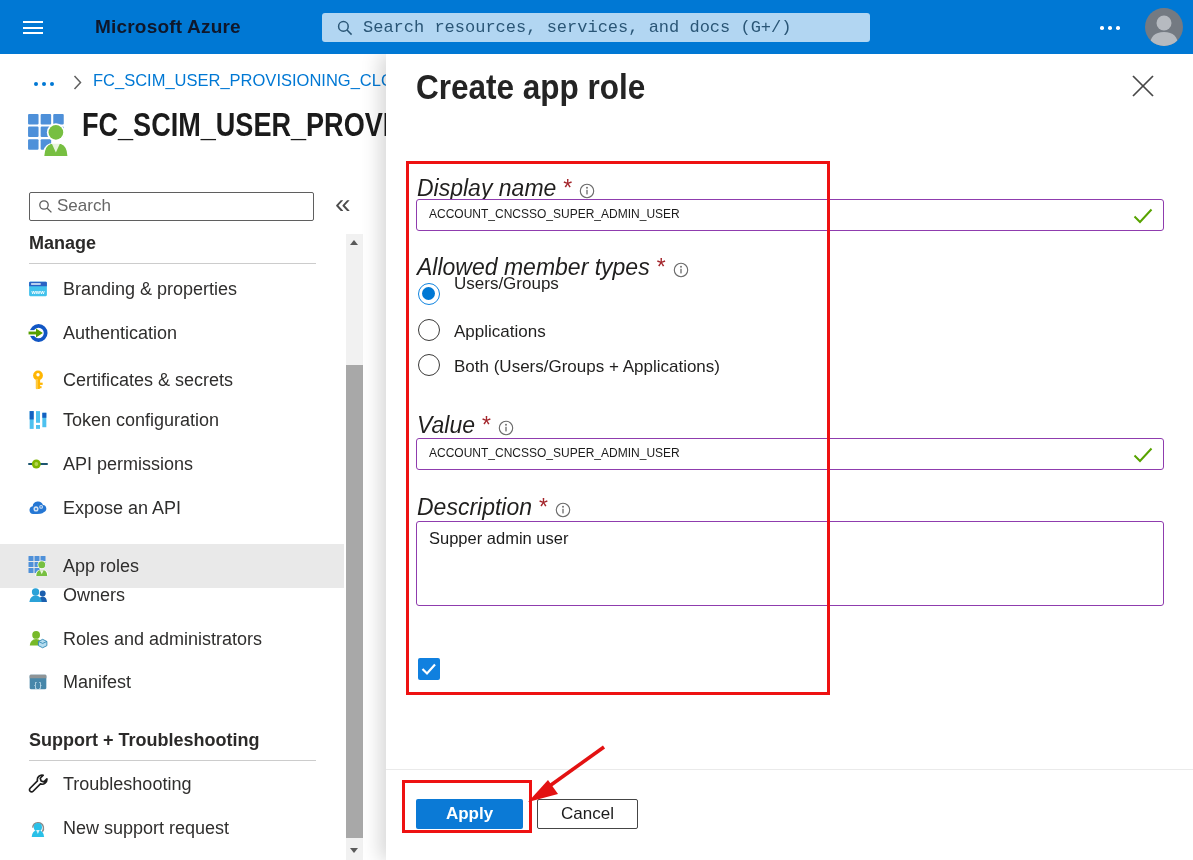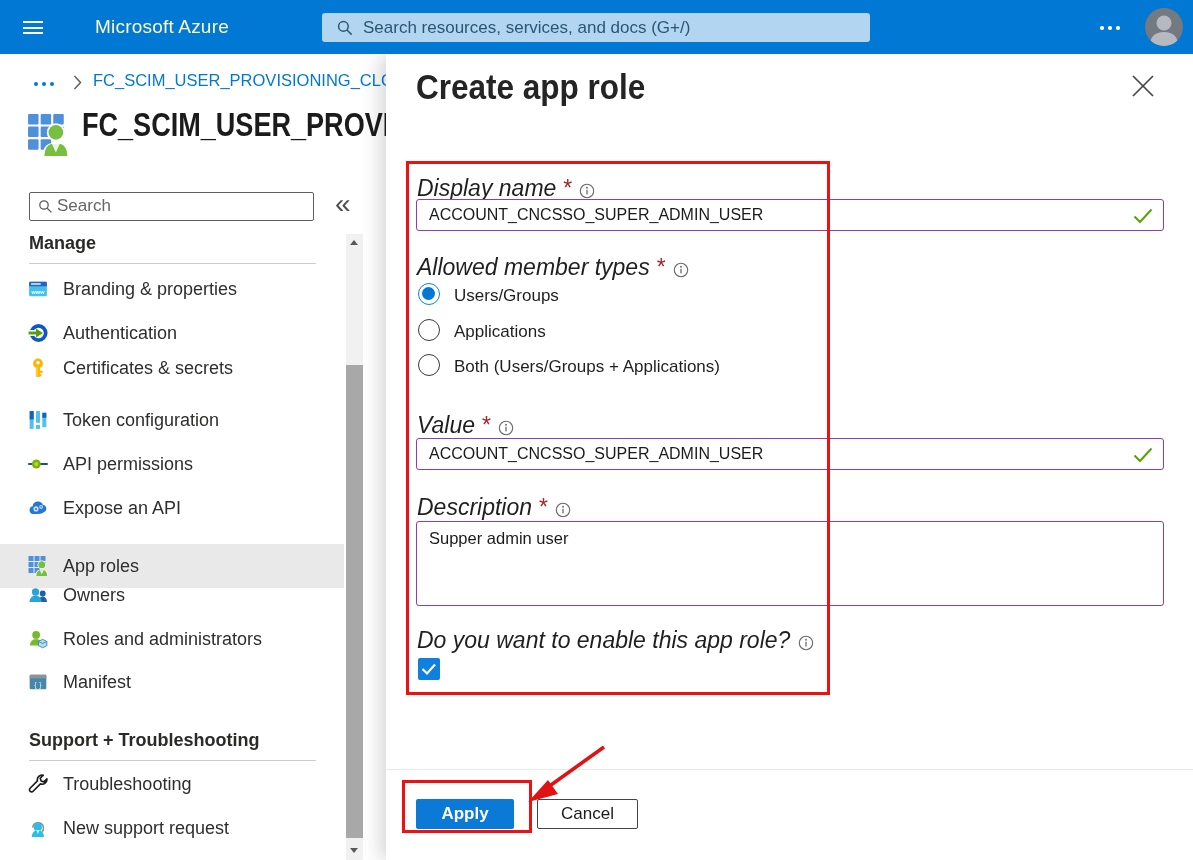--- a/index.html
+++ b/index.html
@@ -2,26 +2,26 @@
 <html><head>
 <meta charset="utf-8">
 <style>
   * { margin:0; padding:0; box-sizing:border-box; }
   html,body { width:1193px; height:860px; overflow:hidden; background:#fff;
     font-family:"Liberation Sans", sans-serif; }
   .abs { position:absolute; }
   
   #topbar { position:absolute; left:0; top:0; width:1193px; height:54px; background:#0078d4; z-index:50; }
   #topbar .bar { position:absolute; left:23px; width:20px; height:2.2px; background:#fff; }
-  #brand { position:absolute; left:95px; top:0; height:54px; line-height:54px; color:#fef9c3;
-    font-size:19px; font-weight:400; letter-spacing:0.2px; }
+  #brand { position:absolute; left:95px; top:0; height:54px; line-height:54px; color:#0f172a;
+    font-size:19px; font-weight:700; letter-spacing:0.2px; }
   #pill { position:absolute; left:322px; top:13px; width:548px; height:29px; background:#b2d6f2;
     border-radius:3px; color:#2a5676; font-size:17px; line-height:30px; }
   #pill svg { position:absolute; left:15px; top:7px; }
-  #pill span { position:absolute; left:41px; top:0; }
+  #pill span { position:absolute; left:41px; top:0;font-family:Liberation Mono, monospace; }
   .tdot { position:absolute; top:26px; width:3.6px; height:3.6px; border-radius:50%; background:#fff; }
   #avatar { position:absolute; left:1145px; top:8px; width:38px; height:38px; border-radius:50%;
     background:#747a82; overflow:hidden; }
   
   #page { position:absolute; left:0; top:54px; width:1193px; height:806px; background:#fff; z-index:1; }
   .bdot { position:absolute; top:28px; width:4px; height:4px; border-radius:50%; background:#0078d4; }
   #crumb-link { position:absolute; left:93px; top:17px; font-size:16.5px; color:#0078d4; white-space:nowrap; }
   #bigicon { position:absolute; left:28px; top:60px; }
   #pagehead { position:absolute; left:82px; top:52px; font-size:33px; font-weight:600; color:#1b1b1b;
     white-space:nowrap; transform:scaleX(0.82); transform-origin:left top; }
@@ -47,34 +47,34 @@
     border-right:4.5px solid transparent; border-top:5.5px solid #5a5a5a; }
   
   #panel { position:absolute; left:386px; top:54px; width:807px; height:806px; background:#fff; z-index:10;
     box-shadow:-6px 0 18px rgba(0,0,0,0.16); }
   #ptitle { position:absolute; left:30px; top:13px; font-size:35px; font-weight:600; color:#242424; transform:scaleX(0.9); transform-origin:left top; }
   #pclose { position:absolute; left:746px; top:21px; width:22px; height:22px; }
   .flabel { position:absolute; left:31px; font-size:23px; color:#201f1e; white-space:nowrap;font-style:italic; }
   .req { color:#a4262c; padding-left:6px; }
   .info { display:inline-block; vertical-align:-3px; margin-left:8px; }
   .tinput { position:absolute; left:30px; width:748px; height:32px; border:1.5px solid #8f3cae; border-radius:3px;
-    background:#fff; font-size:16px; color:#1b1b1b; line-height:29px; padding-left:12px; }
+    background:#fff; font-size:12px; color:#1b1b1b; line-height:29px; padding-left:12px; }
   .vcheck { position:absolute; right:10px; }
   #redrect { position:absolute; left:20px; top:107px; width:424px; height:534px; border:3px solid #ee1111; }
   .radio { position:absolute; left:32px; width:22px; height:22px; border-radius:50%; }
   .radio.off { border:1.5px solid #3b3a39; }
   .radio.on  { border:1.5px solid #0f84e0; }
   .radio.on i { position:absolute; left:3px; top:3px; width:13px; height:13px; border-radius:50%;
     background:#0078d4; display:block; }
   .rlabel { position:absolute; left:68px; font-size:17px; color:#201f1e; }
   #descbox { position:absolute; left:30px; top:467px; width:748px; height:85px; border:1.5px solid #8f3cae;
     border-radius:3px; font-size:16.5px; color:#1b1b1b; padding:7px 12px; }
   #cbx { position:absolute; left:32px; top:604px; width:22px; height:22px; background:#1080df; border-radius:2px; }
   #footline { position:absolute; left:0; top:715px; width:807px; height:1px; background:#eaeaea; }
-  #applybtn { position:absolute; left:30px; top:745px; width:98px; height:30px; background:#0b7ad6;
+  #applybtn { position:absolute; left:30px; top:745px; width:107px; height:30px; background:#0b7ad6;
     border-radius:2px; color:#fff; font-size:17px; font-weight:700; text-align:center; line-height:30px; }
   #cancelbtn { position:absolute; left:151px; top:745px; width:101px; height:30px; background:#fff;
     border:1px solid #454545; border-radius:2px; color:#1b1b1b; font-size:17px; text-align:center; line-height:28px; }
   #redrect2 { position:absolute; left:16px; top:726px; width:130px; height:53px; border:3px solid #ee1111; }
   #arrow { position:absolute; left:140px; top:688px; }
 </style>
 </head>
 <body>
 
 <div id="topbar">
@@ -153,21 +153,21 @@
       </div>
   <div class="mitem" style="top:256.7px">
         <span class="ic"><svg width="18" height="18" viewBox="0 0 18 18">
             <circle cx="9.5" cy="9" r="6.4" fill="none" stroke="#1156c4" stroke-width="3.4"></circle>
             <rect x="0" y="6.4" width="9" height="5.2" fill="#fff"></rect>
             <line x1="0.5" y1="9" x2="8.5" y2="9" stroke="#56a000" stroke-width="2.6"></line>
             <polygon points="7.2,4.9 13.4,9 7.2,13.1" fill="#56a000"></polygon>
           </svg></span>
         <span class="tx">Authentication</span>
       </div>
-  <div class="mitem" style="top:292px">
+  <div class="mitem" style="top:304px">
         <span class="ic"><svg width="18" height="18" viewBox="0 0 18 18">
             <circle cx="9" cy="4.9" r="4.4" fill="#ffb602"></circle>
             <rect x="7.1" y="8" width="3.8" height="9.2" rx="1" fill="#ffb602"></rect>
             <rect x="9" y="11.4" width="4.2" height="2" fill="#ffb602"></rect>
             <rect x="9" y="14.6" width="3.2" height="1.8" fill="#ffb602"></rect>
             <circle cx="9" cy="4.3" r="1.5" fill="#fff"></circle>
             <rect x="7.1" y="8" width="1.9" height="9.2" fill="#ffc93d"></rect>
           </svg></span>
         <span class="tx">Certificates &amp; secrets</span>
       </div>
@@ -298,21 +298,21 @@
   <div class="flabel" style="top:200px">Allowed member types<span class="req">*</span><span class="info">
     <svg width="16" height="16" viewBox="0 0 16 16">
           <circle cx="8" cy="8" r="6.7" fill="none" stroke="#6a6a6a" stroke-width="1.1"></circle>
           <rect x="7.35" y="6.8" width="1.3" height="4.6" fill="#6a6a6a"></rect>
           <circle cx="8" cy="4.7" r="0.95" fill="#6a6a6a"></circle>
         </svg></span>
   </div>
   <div class="radio on" style="top:229px">
       <i></i>
     </div>
-  <div class="rlabel" style="top:232px">Users/Groups</div>
+  <div class="rlabel" style="top:220px">Users/Groups</div>
   <div class="radio off" style="top:265px"></div>
   <div class="rlabel" style="top:268px">Applications</div>
   <div class="radio off" style="top:300px"></div>
   <div class="rlabel" style="top:303px">Both (Users/Groups + Applications)</div>
 
   <div class="flabel" style="top:358px">Value<span class="req">*</span><span class="info">
     <svg width="16" height="16" viewBox="0 0 16 16">
           <circle cx="8" cy="8" r="6.7" fill="none" stroke="#6a6a6a" stroke-width="1.1"></circle>
           <rect x="7.35" y="6.8" width="1.3" height="4.6" fill="#6a6a6a"></rect>
           <circle cx="8" cy="4.7" r="0.95" fill="#6a6a6a"></circle>
@@ -326,27 +326,20 @@
 
   <div class="flabel" style="top:440px">Description<span class="req">*</span><span class="info">
     <svg width="16" height="16" viewBox="0 0 16 16">
           <circle cx="8" cy="8" r="6.7" fill="none" stroke="#6a6a6a" stroke-width="1.1"></circle>
           <rect x="7.35" y="6.8" width="1.3" height="4.6" fill="#6a6a6a"></rect>
           <circle cx="8" cy="4.7" r="0.95" fill="#6a6a6a"></circle>
         </svg></span>
   </div>
   <div id="descbox">Supper admin user</div>
 
-  <div class="flabel" style="top:573px">Do you want to enable this app role?<span class="info">
-    <svg width="16" height="16" viewBox="0 0 16 16">
-          <circle cx="8" cy="8" r="6.7" fill="none" stroke="#6a6a6a" stroke-width="1.1"></circle>
-          <rect x="7.35" y="6.8" width="1.3" height="4.6" fill="#6a6a6a"></rect>
-          <circle cx="8" cy="4.7" r="0.95" fill="#6a6a6a"></circle>
-        </svg></span>
-  </div>
   <div id="cbx"><svg width="22" height="22" viewBox="0 0 22 22">
         <polyline points="4.5,11 9,15.5 17,6.5" fill="none" stroke="#fff" stroke-width="2.2"></polyline>
       </svg></div>
 
   <div id="redrect"></div>
   <div id="footline"></div>
   <div id="applybtn">Apply</div>
   <div id="cancelbtn">Cancel</div>
   <div id="redrect2"></div>
   <svg id="arrow" width="85" height="62" viewBox="0 0 85 62">

